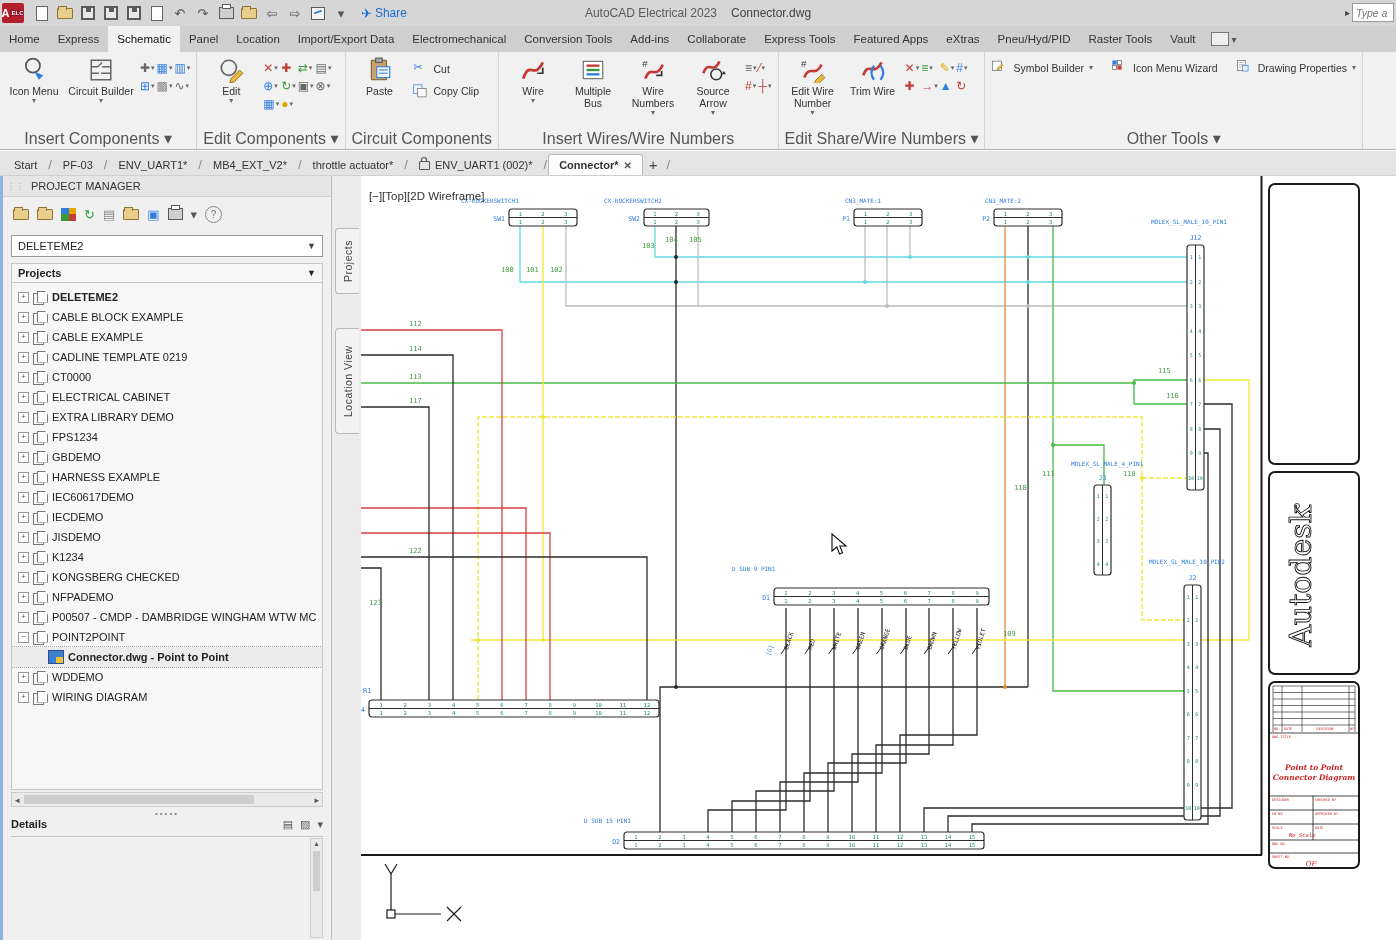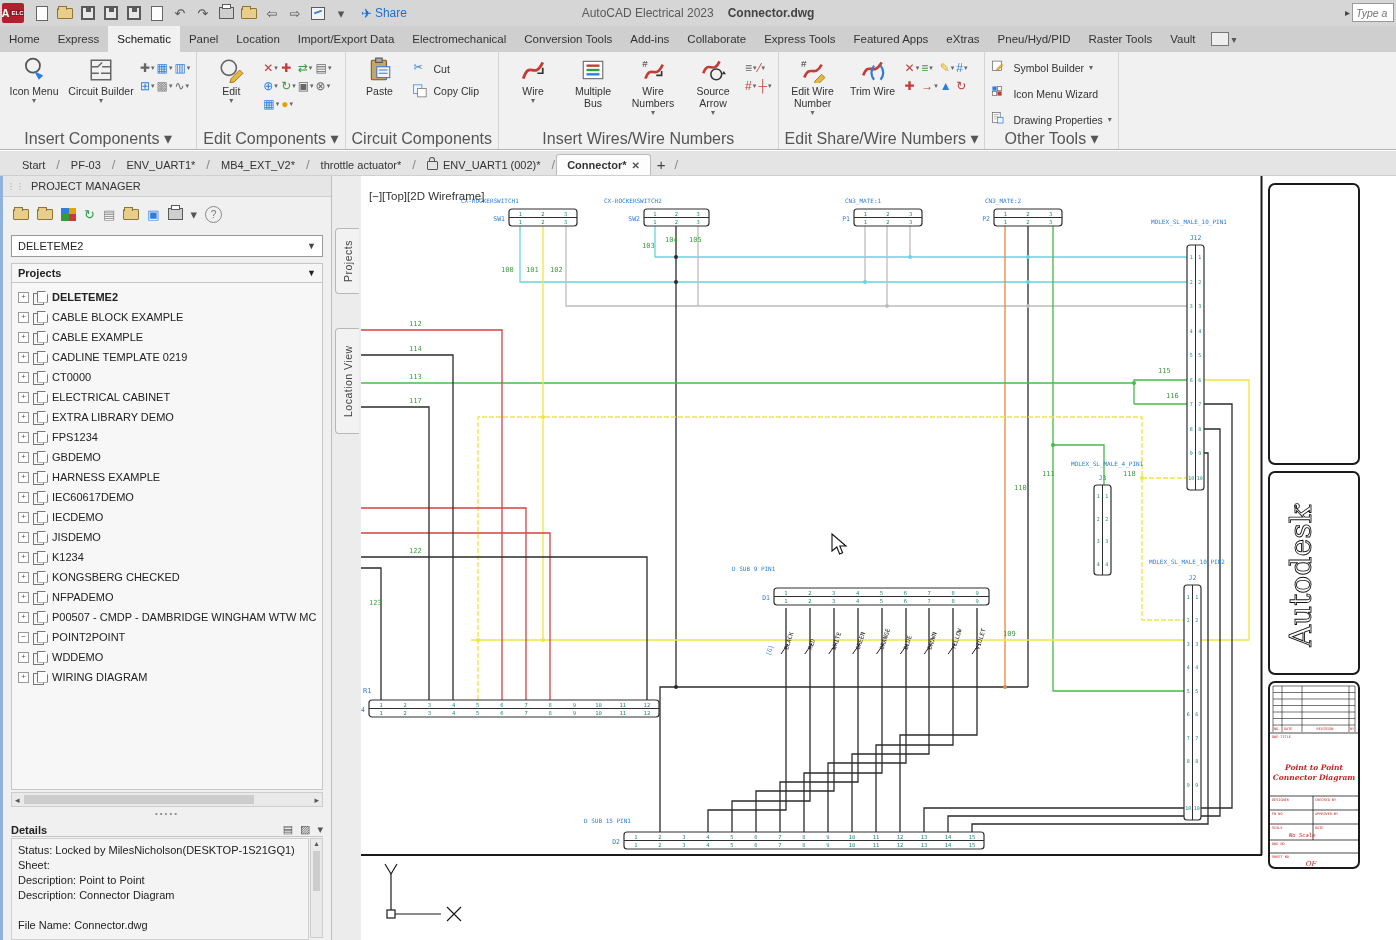--- a/index.html
+++ b/index.html
@@ -21,21 +21,21 @@
   .k-floppy{width:14px;height:14px;background:#e8e8e8;border:2px solid #5a5a5a;position:relative}
   .k-floppy::before{content:"";position:absolute;top:0;left:3px;width:5px;height:4px;background:#5a5a5a}
   .k-printer{width:15px;height:12px;background:#cfcfcf;border:1.5px solid #5a5a5a;position:relative}
   .k-printer::before{content:"";position:absolute;top:-4px;left:2px;width:7px;height:3px;background:#fff;border:1px solid #5a5a5a}
   .k-pen{width:14px;height:13px;border:1.5px solid #5a5a5a;position:relative;background:#f4f4f4}
   .k-pen::before{content:"";position:absolute;left:2px;top:3px;width:8px;height:2px;background:#3f7fd2;transform:rotate(-20deg)}
   .share{color:#1d6fd0;font-size:12px;display:flex;align-items:center;gap:3px;margin-left:6px}
   .share .plane{color:#1d6fd0;font-size:13px}
   .apptitle{position:absolute;left:0;right:0;top:0;height:26px;text-align:center;line-height:26px;
     font-size:12px;color:#5a5a5a;pointer-events:none}
-  .apptitle b{font-weight:bold;color:#444;margin-left:14px}
+  .apptitle b{font-weight:normal;color:#444;margin-left:14px}
   .tsearch{position:absolute;right:2px;top:3px;display:flex;align-items:center;gap:2px}
   .tsearch .caret{color:#444;font-size:10px}
   .tsearch input{width:34px;height:17px;border:1px solid #9a9a9a;font-size:10.5px;font-style:italic;
     color:#777;padding:0 3px;font-family:"Liberation Sans",sans-serif}
   
   .ribbontabs{position:absolute;top:26px;left:0;width:1396px;height:26px;background:#cfcfcf;
     display:flex;align-items:stretch}
   .rtab{padding:0 9px;font-size:11.5px;color:#333;display:flex;align-items:center;white-space:nowrap}
   .rtab.active{background:#f1f1f1;color:#111}
   .ribbonmin{margin-left:6px;display:flex;align-items:center;gap:3px;color:#555;font-size:10px}
@@ -46,27 +46,27 @@
   .panel{border-right:1px solid #d4d4d4;display:flex;flex-direction:column;box-sizing:border-box}
   .panel-body{flex:1;display:flex;align-items:flex-start;padding:3px 6px 0 6px;gap:4px}
   .panel-label{height:18px;font-size:16px;color:#555;text-align:center;line-height:16px;white-space:nowrap;padding:0 6px}
   .bigbtn{display:flex;flex-direction:column;align-items:center;width:56px;font-size:10.5px;color:#333;
     line-height:12px;text-align:center;padding-top:2px}
   .bigbtn svg{width:26px;height:26px;margin-bottom:2px}
   .bigbtn .arr{color:#666;font-size:8px;line-height:7px}
   .sgrid{display:grid;grid-auto-rows:18px;column-gap:2px;align-items:center;padding-top:4px}
   .sic{display:flex;align-items:center;gap:1px;font-size:12px;line-height:14px}
   .sic .arr{font-size:7px;color:#666}
-  .rowbtns{display:flex;flex-direction:column;gap:9px;padding-top:4px}
+  .rowbtns{display:flex;gap:18px;padding-top:4px}
   .rowbtn{display:flex;align-items:center;gap:5px;font-size:10.5px;color:#333;white-space:nowrap}
   .rowbtn svg{width:17px;height:17px}
   .colbtns{display:flex;flex-direction:column;gap:5px;padding-top:5px}
   
   .filetabs{position:absolute;top:151px;left:0;width:1396px;height:25px;background:#e4e4e4;
-    display:flex;align-items:flex-end;padding-left:12px;box-sizing:border-box;border-bottom:1px solid #cfcfcf}
+    display:flex;align-items:flex-end;padding-left:4px;box-sizing:border-box;border-bottom:1px solid #cfcfcf}
   .ftab{display:flex;align-items:center;gap:5px;font-size:11px;color:#333;padding:4px 10px;white-space:nowrap}
   .ftab.active{background:#fdfdfd;font-weight:bold;border:1px solid #bbb;border-bottom:none;border-radius:3px 3px 0 0}
   .ftab .x{color:#555;font-size:10px}
   .fsep{color:#8a8a8a;font-size:13px;padding:0 1px 3px 1px}
   .plus{font-size:15px;color:#444;padding:0 8px 2px 6px}
   .lock{width:9px;height:7px;border:1.2px solid #555;border-radius:1px;position:relative;display:inline-block}
   .lock::before{content:"";position:absolute;top:-5px;left:1px;width:4px;height:4px;border:1.2px solid #555;border-bottom:none;border-radius:3px 3px 0 0}
   
   .pm{position:absolute;top:176px;left:0;width:332px;height:764px;background:#f0f0f0;
     border-right:1px solid #bdbdbd;border-left:3px solid #8fb3dd;box-sizing:border-box;font-size:11px}
@@ -94,21 +94,21 @@
   .pico::before{content:"";position:absolute;left:0;top:2px;width:9px;height:10px;border:1px solid #777;background:#f7f7f7}
   .pico::after{content:"";position:absolute;left:4px;top:0;width:9px;height:10px;border:1px solid #777;background:#fff;
     clip-path:polygon(0 0,70% 0,100% 35%,100% 100%,0 100%)}
   .dico{width:14px;height:12px;position:relative;flex:none;background:#3f7fd2;border:1px solid #28508a}
   .dico::after{content:"";position:absolute;right:0;bottom:0;width:7px;height:6px;background:#f0c13a}
   .hscroll{position:absolute;top:616px;left:8px;right:8px;height:15px;background:#eaeaea;
     border:1px solid #cdcdcd;display:flex;align-items:center;justify-content:space-between;
     color:#555;font-size:9px;padding:0 3px;box-sizing:border-box}
   .hthumb{height:9px;background:#cdcdcd;flex:1;margin:0 60px 0 4px}
   .split{position:absolute;top:633px;left:0;right:0;text-align:center;color:#8a8a8a;font-size:8px;letter-spacing:2px}
-  .dhead{position:absolute;top:642px;left:8px;right:8px;height:18px;display:flex;align-items:flex-end;
+  .dhead{position:absolute;top:642px;left:8px;right:8px;height:18px;display:flex;align-items:flex-start;
     justify-content:space-between;font-weight:bold;color:#222;border-bottom:1px solid #c6c6c6}
   .dhead .ic{display:flex;gap:7px;font-weight:normal;color:#555;font-size:11px}
   .dbody{position:absolute;top:662px;left:8px;right:22px;bottom:0;background:#f4f4f4;
     border:1px solid #d0d0d0;padding:4px 6px;line-height:15px;color:#222;box-sizing:border-box}
   .vscroll{position:absolute;top:662px;right:8px;width:13px;bottom:2px;background:#eaeaea;
     border:1px solid #cdcdcd;box-sizing:border-box;font-size:8px;color:#555;text-align:center}
   .vthumb{width:7px;height:40px;background:#cdcdcd;margin:3px auto 0 auto}
   
   .sidetabs{position:absolute;top:176px;left:332px;width:29px;height:764px;background:#ececec}
   .vtab{position:absolute;left:3px;width:23px;background:#f2f2f2;border:1px solid #b8b8b8;border-left:none;
@@ -649,20 +649,24 @@
       <div class="trow">
         <span class="exp">+</span>
         <span class="pico"></span>
         <span class="lbl">P00507 - CMDP - DAMBRIDGE WINGHAM WTW MC</span>
       </div>
       <div class="trow">
         <span class="exp">−</span>
         <span class="pico"></span>
         <span class="lbl">POINT2POINT</span>
       </div>
+      <div class="trow child sel">
+        <span class="dico"></span>
+        <span class="lbl" style="font-weight: bold;">Connector.dwg - Point to Point</span>
+      </div>
       <div class="trow">
         <span class="exp">+</span>
         <span class="pico"></span>
         <span class="lbl">WDDEMO</span>
       </div>
       <div class="trow">
         <span class="exp">+</span>
         <span class="pico"></span>
         <span class="lbl">WIRING DIAGRAM</span>
       </div>
@@ -674,28 +678,20 @@
   </div>
   <div class="split">•••••</div>
   <div class="dhead">
     <span>Details</span>
     <span class="ic" id="dheadicons">
         <span class="glyph">▤</span>
         <span class="glyph">▨</span>
         <span class="glyph">▾</span>
       </span>
   </div>
-  <div class="dbody" id="dbody">
-      <div>Status: Locked by MilesNicholson(DESKTOP-1S21GQ1)</div>
-      <div>Sheet:</div>
-      <div>Description: Point to Point</div>
-      <div>Description: Connector Diagram</div>
-      <div>&nbsp;</div>
-      <div>File Name: Connector.dwg</div>
-    </div>
   <div class="vscroll">
     <div>▴</div>
     <div class="vthumb"></div>
   </div>
 </div>
 
 <div class="sidetabs" id="sidetabs">
     <div class="vtab" style="top: 52px; height: 64px;">Projects</div>
     <div class="vtab" style="top: 152px; height: 104px;">Location View</div>
   </div>

